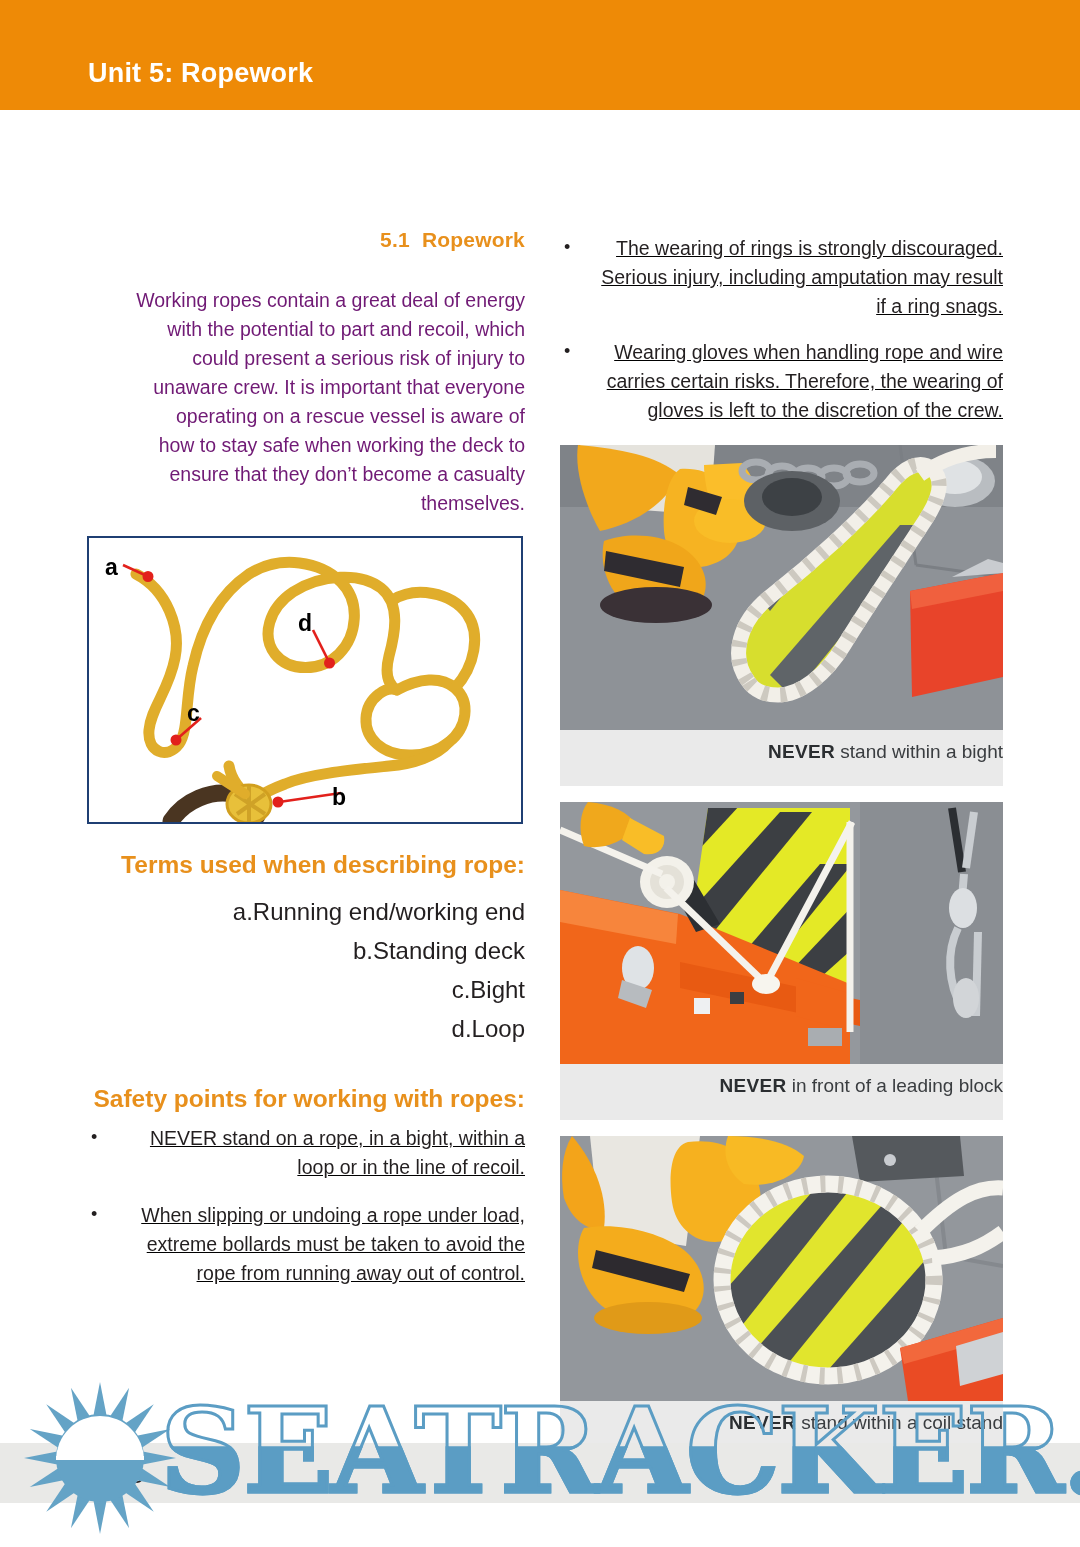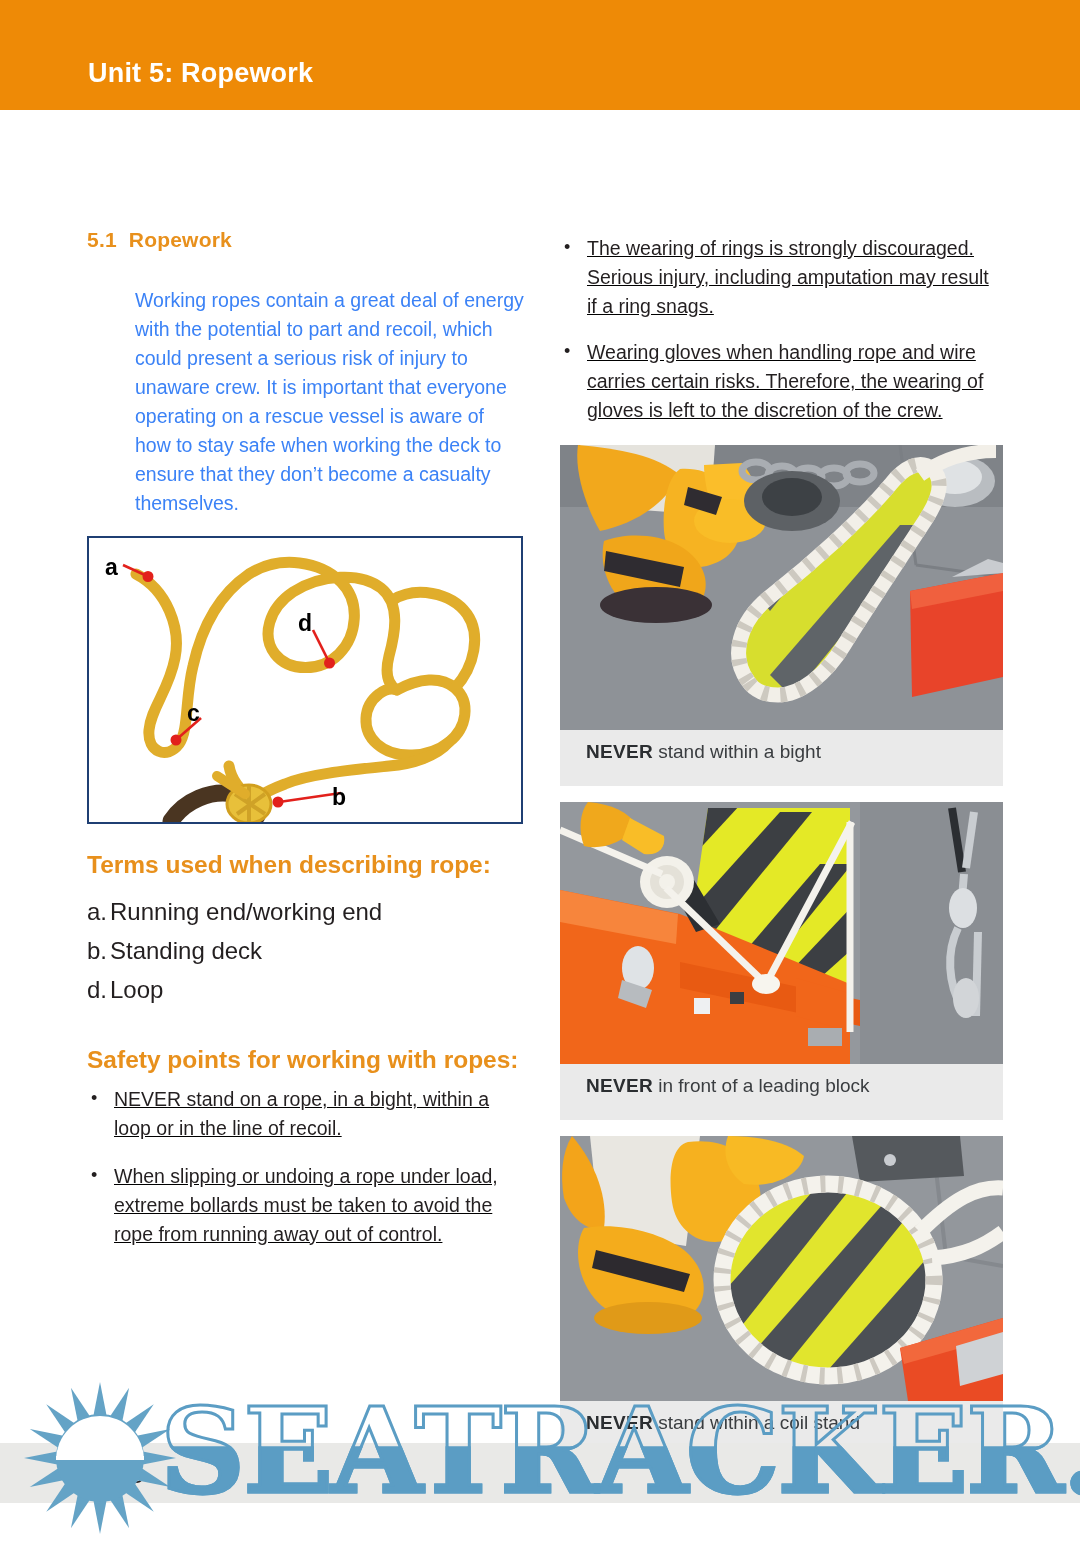--- a/index.html
+++ b/index.html
@@ -2,21 +2,21 @@
 <html><head>
 <meta charset="utf-8">
 <style>
   * { box-sizing: border-box; margin: 0; padding: 0; }
   html, body {
     width: 1080px; height: 1547px;
     background: #ffffff;
     font-family: "Liberation Sans", sans-serif;
     overflow: hidden;
   }
-  .page { position: relative; width: 1080px; height: 1547px; background: #fff; }
+  .page { position: relative; width: 1080px; height: 1547px; background: #fff; text-align: right; }
 
   
   .header-bar {
     position: absolute; left: 0; top: 0; width: 1080px; height: 110px;
     background: #ee8a06;
   }
   .header-title {
     position: absolute; left: 88px; top: 58px;
     font-size: 27px; font-weight: bold; color: #ffffff;
     letter-spacing: 0.2px;
@@ -26,21 +26,21 @@
   .col-left  { position: absolute; left: 87px;  top: 228px; width: 438px; }
   .col-right { position: absolute; left: 560px; top: 228px; width: 443px; }
 
   h2.section-heading {
     color: #e8901c; font-size: 21px; font-weight: bold;
     letter-spacing: 0.2px; margin-bottom: 34px;
   }
   h2.section-heading .num { margin-right: 12px; }
 
   p.body-copy {
-    font-size: 19.5px; line-height: 29px; color: #3b82f6; margin-left: 48px;
+    font-size: 19.5px; line-height: 29px; color: #701a75; margin-left: 48px;
   }
 
   h3.sub-heading {
     color: #e8901c; font-size: 24.5px; font-weight: bold;
     line-height: 38px; margin-bottom: 6px;
   }
 
   
   .rope-figure {
     position: relative;
@@ -177,20 +177,21 @@
       <span class="rope-label lab-d">d</span>
       <span class="rope-label lab-c">c</span>
       <span class="rope-label lab-b">b</span>
     </div>
 
     <h3 class="sub-heading" style="margin-top:22px;">Terms used when describing rope:</h3>
 
     <ol class="terms">
       <li><span class="marker">a.</span><span>Running end/working end</span></li>
       <li><span class="marker">b.</span><span>Standing deck</span></li>
+      <li><span class="marker">c.</span><span>Bight</span></li>
       <li><span class="marker">d.</span><span>Loop</span></li>
     </ol>
 
     <h3 class="sub-heading" style="margin-top:32px;">Safety points for working with ropes:</h3>
 
     <ul class="bullets">
       <li>NEVER stand on a rope, in a bight, within a loop or in the line of recoil.</li>
       <li>When slipping or undoing a rope under load, extreme bollards must be taken to avoid the rope from running away out of control.</li>
     </ul>
   </div>

